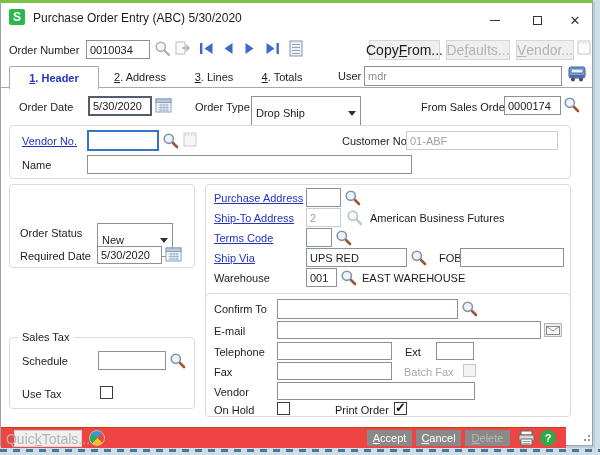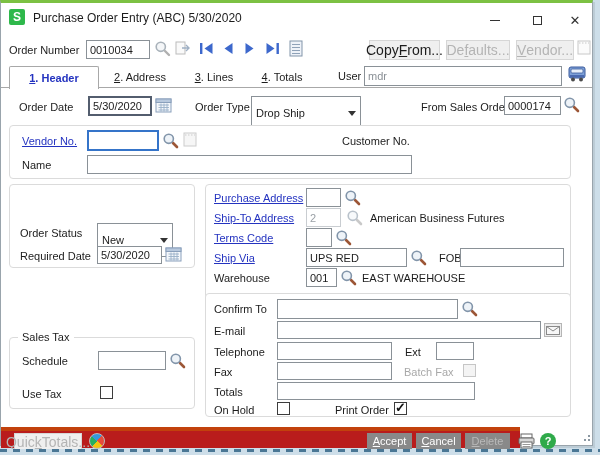--- a/index.html
+++ b/index.html
@@ -40,21 +40,21 @@
   .chk.checked::after { content:"\2713"; position:absolute; left:0px; top:-3px; font-size:13px; font-weight:bold; color:#111; }
   .titlebtn { position:absolute; top:8px; width:28px; height:18px; display:flex; align-items:center; justify-content:center;
               color:#333; cursor:pointer; }
   .sage-logo { position:absolute; left:8px; top:6px; width:16px; height:16px; background:#2eb84b; border-radius:2px;
                color:#fff; font-size:12px; font-weight:bold; display:flex; align-items:center; justify-content:center; }
   .pinwheel { position:absolute; width:16px; height:16px; border-radius:50%;
               background:conic-gradient(from 40deg,#e74c3c 0 25%,#f1c40f 25% 50%,#27ae60 50% 75%,#3498db 75%);
               border:1px solid #bbb; }
   .helpbtn { position:absolute; width:16px; height:16px; border-radius:50%; background:#2faa4a; color:#fff;
              font-size:11px; font-weight:bold; display:flex; align-items:center; justify-content:center; cursor:pointer; }
-  .footer { position:absolute; left:0; top:424px; width:519px; height:21px; background:#b91c1c; border-top:4px solid #c2410c; }
+  .footer { position:absolute; left:0; top:424px; width:565px; height:21px; background:#ef4444; border-top:1px solid #c2410c; }
   .dashline { position:absolute; left:0; top:449px; width:600px; height:3px;
               background:repeating-linear-gradient(90deg,#4a7795 0 7px,#cddee9 7px 13px); }
   .grip { position:absolute; right:2px; bottom:4px; width:10px; height:10px; }
   .grip i { position:absolute; width:2px; height:2px; background:#8a97a1; }
 </style>
 </head>
 <body>
 
 <div class="stage">
   <div class="win">
@@ -211,20 +211,21 @@
             <circle cx="6.8" cy="6.8" r="4.6" fill="#eef3f8" stroke="#8295aa" stroke-width="1.6"></circle>
           </svg>
       </span>
       <span class="icon" style="left:173px;top:5px;">
         <svg width="14" height="16" viewBox="0 0 14 16">
             <rect x="1" y="2" width="12" height="13" fill="#f6f6f6" stroke="#cccccc"></rect>
             <line x1="2" y1="4" x2="12" y2="4" stroke="#cccccc" stroke-dasharray="1.5,1.5"></line>
           </svg>
       </span>
       <div class="lbl" style="left:332px;top:9px;">Customer No.</div>
+      <input class="field disabled" readonly="" style="left: 396px; top: 5px; width: 152px; height: 19px;" value="01-ABF">
       <div class="lbl" style="left:12px;top:33px;">Name</div>
       <input class="field" readonly="" style="left: 77px; top: 29px; width: 325px; height: 19px;" value="">
     </div>
 
     <div class="grp" style="left:8px;top:181px;width:186px;height:84px;">
       <div class="lbl" style="left:10px;top:42px;">Order Status</div>
       <div class="dropdown" style="left:87px;top:38px;width:76px;height:20px;">
         <span class="dd-txt">New</span>
         <span class="dd-arrow"></span>
       </div>
@@ -325,21 +326,21 @@
           </svg>
       </span>
       <div class="lbl" style="left:8px;top:52px;">Telephone</div>
       <input class="field" readonly="" style="left: 71px; top: 48px; width: 115px; height: 18px;" value="">
       <div class="lbl" style="left:199px;top:52px;">Ext</div>
       <input class="field" readonly="" style="left: 230px; top: 48px; width: 38px; height: 18px;" value="">
       <div class="lbl" style="left:8px;top:72px;">Fax</div>
       <input class="field" readonly="" style="left: 71px; top: 68px; width: 115px; height: 18px;" value="">
       <div class="lbl gray" style="left:198px;top:72px;">Batch Fax</div>
       <div class="chk disabled" style="left:257px;top:70px;"></div>
-      <div class="lbl" style="left:8px;top:92px;">Totals</div>
+      <div class="lbl" style="left:8px;top:92px;">Vendor</div>
       <input class="field" readonly="" style="left: 71px; top: 88px; width: 198px; height: 18px;" value="">
       <div class="lbl" style="left:8px;top:110px;">On Hold</div>
       <div class="chk" style="left:71px;top:108px;"></div>
       <div class="lbl" style="left:129px;top:110px;">Print Order</div>
       <div class="chk checked" style="left:188px;top:108px;"></div>
     </div>
 
     <div class="footer">
       <button class="btn-flat disabled" style="left:13px;top:2px;width:68px;height:17px;">
         <span>Quic</span>

